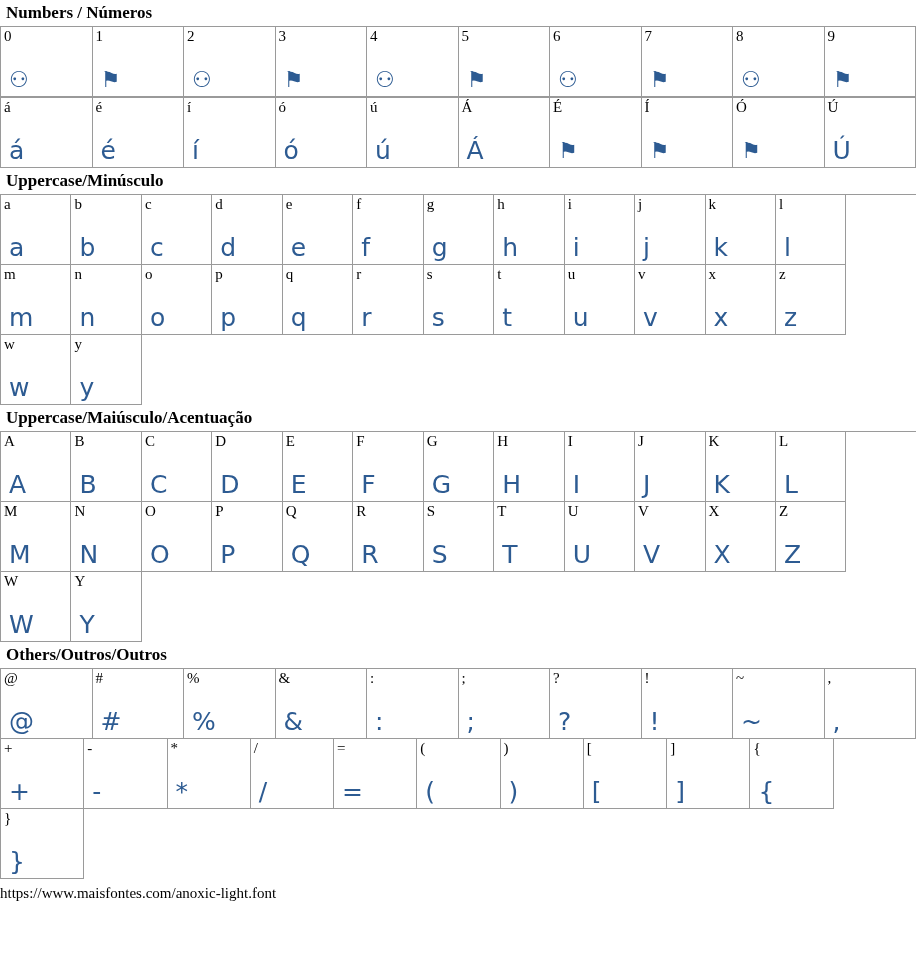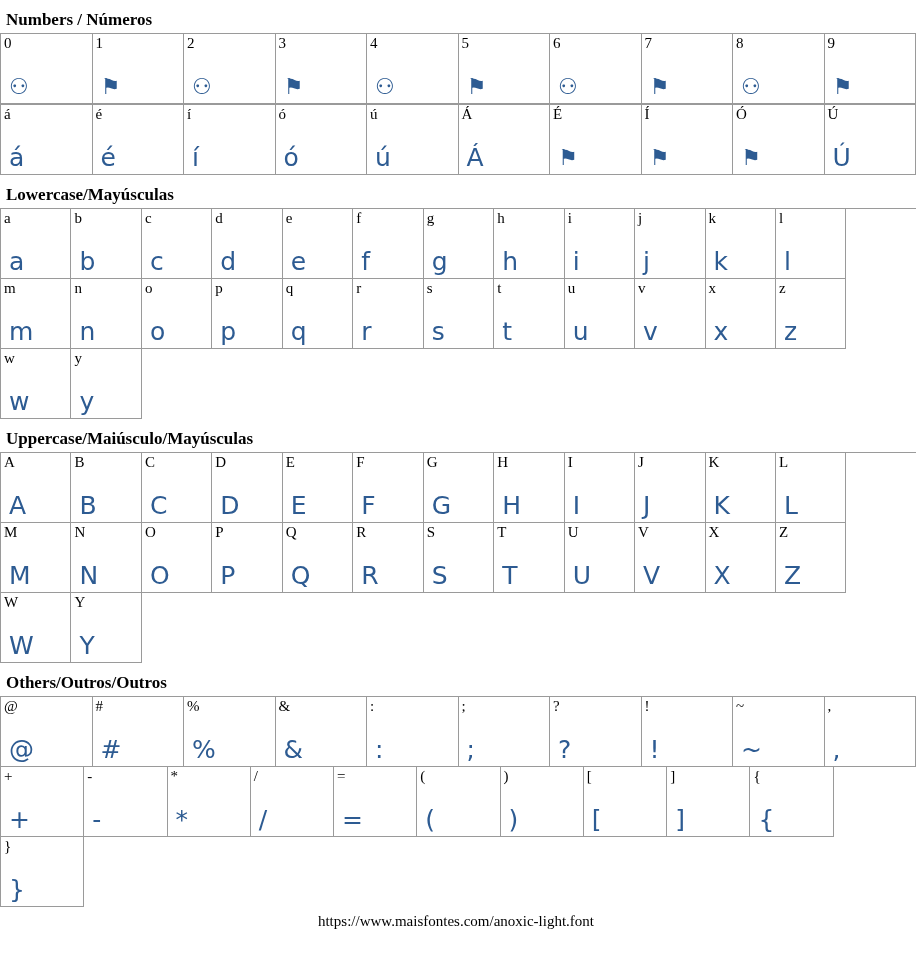--- a/index.html
+++ b/index.html
@@ -19,21 +19,20 @@
     width: 916px;
     position: relative;
   }
   .section-title {
     font-family: "Liberation Serif", serif;
     font-weight: bold;
     font-size: 17px;
     line-height: 1;
     padding: 4px 0 5px 6px;
     color: #000000;
-    margin-top: 7px;
   }
   .grid {
     display: flex;
     flex-wrap: wrap;
     border-top: 1px solid #9a9a9a;
     border-left: 1px solid #9a9a9a;
     box-sizing: border-box;
     width: 916px;
   }
   .cell {
@@ -59,21 +58,21 @@
     bottom: 2px;
     font-family: "DejaVu Sans", sans-serif;
     font-size: 25px;
     line-height: 28px;
     color: #2d5b92;
   }
   .cell .glyph.box {
     font-size: 22px;
   }
   .footer {
-    text-align: center;
+    text-align: left;
     font-family: "Liberation Serif", serif;
     font-size: 15px;
     padding: 6px 4px 0 0;
     color: #000000;
   }
   .w13 { width: 70.46px; }
   .w11 { width: 83.27px; }
   .w-num { width: 91.5px; }
 </style>
 </head>
@@ -166,21 +165,21 @@
           <span class="glyph box">⚑</span>
         </div>
       <div class="cell w-num">
           <span class="lbl">Ú</span>
           <span class="glyph">Ú</span>
         </div>
     </div>
   </div>
 
   <div class="section">
-    <div class="section-title">Lowercase/Mayúsculas</div>
+    <div class="section-title">Uppercase/Minúsculo</div>
     <div class="grid">
       <div class="cell w13">
           <span class="lbl">a</span>
           <span class="glyph">a</span>
         </div>
       <div class="cell w13">
           <span class="lbl">b</span>
           <span class="glyph">b</span>
         </div>
       <div class="cell w13">
@@ -277,21 +276,21 @@
           <span class="glyph">w</span>
         </div>
       <div class="cell w13">
           <span class="lbl">y</span>
           <span class="glyph">y</span>
         </div>
     </div>
   </div>
 
   <div class="section">
-    <div class="section-title">Uppercase/Maiúsculo/Mayúsculas</div>
+    <div class="section-title">Uppercase/Maiúsculo/Acentuação</div>
     <div class="grid">
       <div class="cell w13">
           <span class="lbl">A</span>
           <span class="glyph">A</span>
         </div>
       <div class="cell w13">
           <span class="lbl">B</span>
           <span class="glyph">B</span>
         </div>
       <div class="cell w13">

